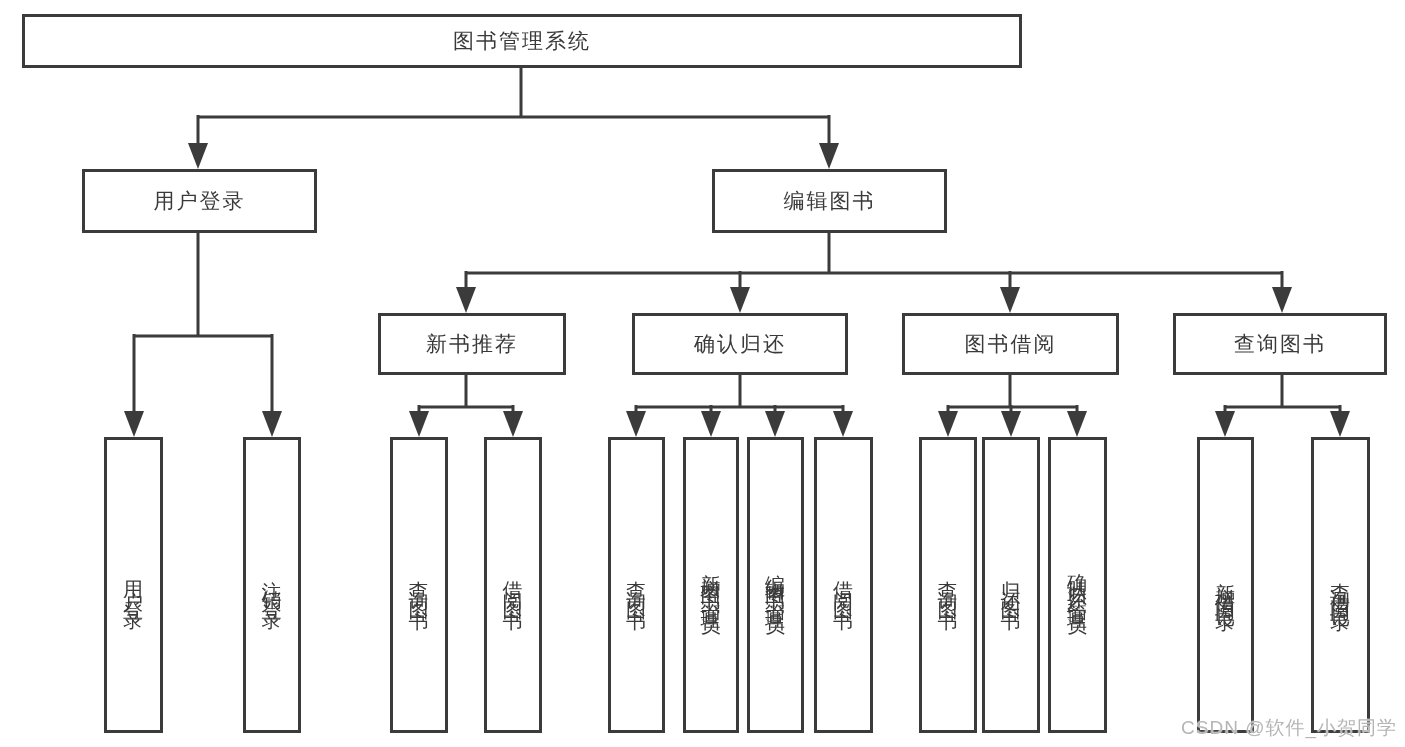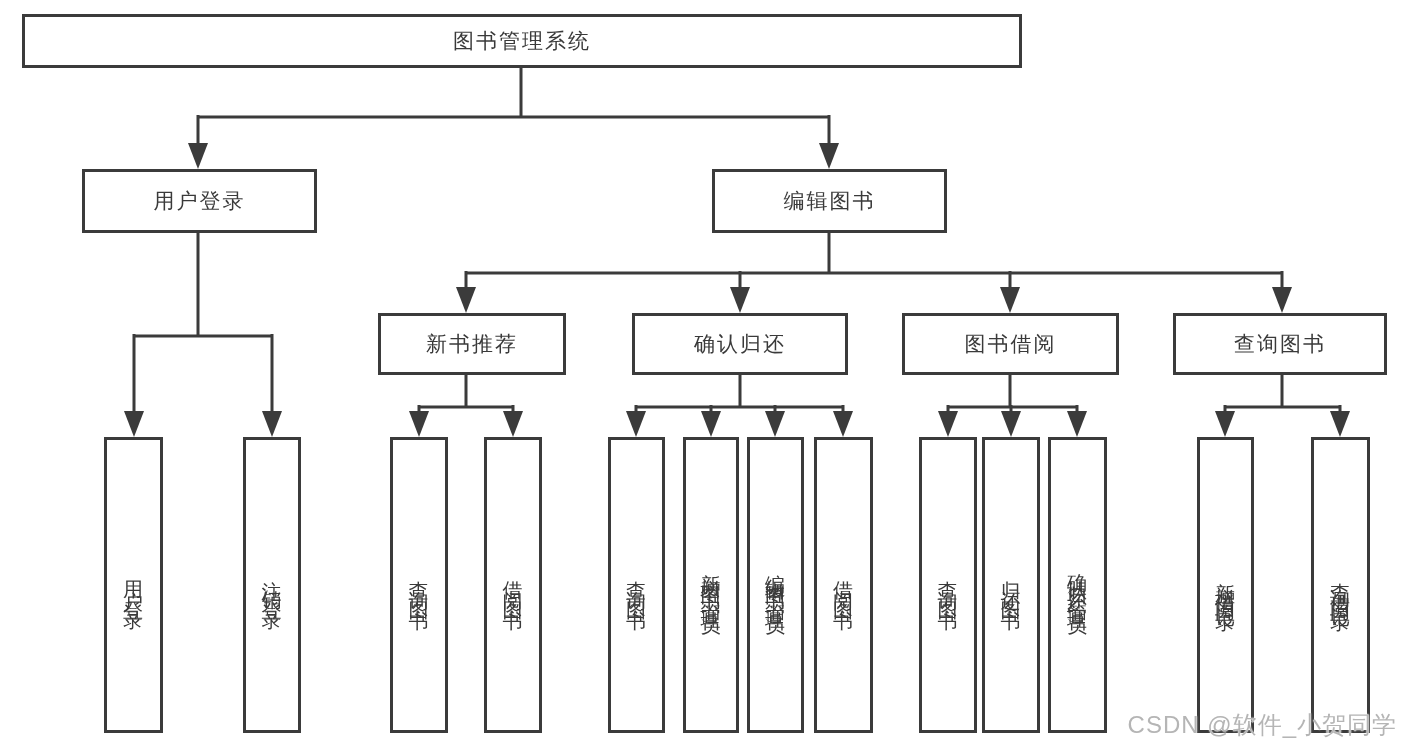--- a/index.html
+++ b/index.html
@@ -39,21 +39,21 @@
     text-orientation:mixed;
     letter-spacing:10px;
     line-height:1;
     white-space:nowrap;
   }
   .vbox.long .vtext{letter-spacing:6px;}
   .watermark{
     position:absolute;
     right:8px;bottom:6px;
     z-index:5;
-    font-size:24px;
+    font-size:19px;
     color:var(--watermark);
     letter-spacing:1px;
     text-shadow:0 0 2px #ffffff,0 0 1px #ffffff;
   }
 </style>
 </head>
 <body>
 
 <div id="stage">
 

